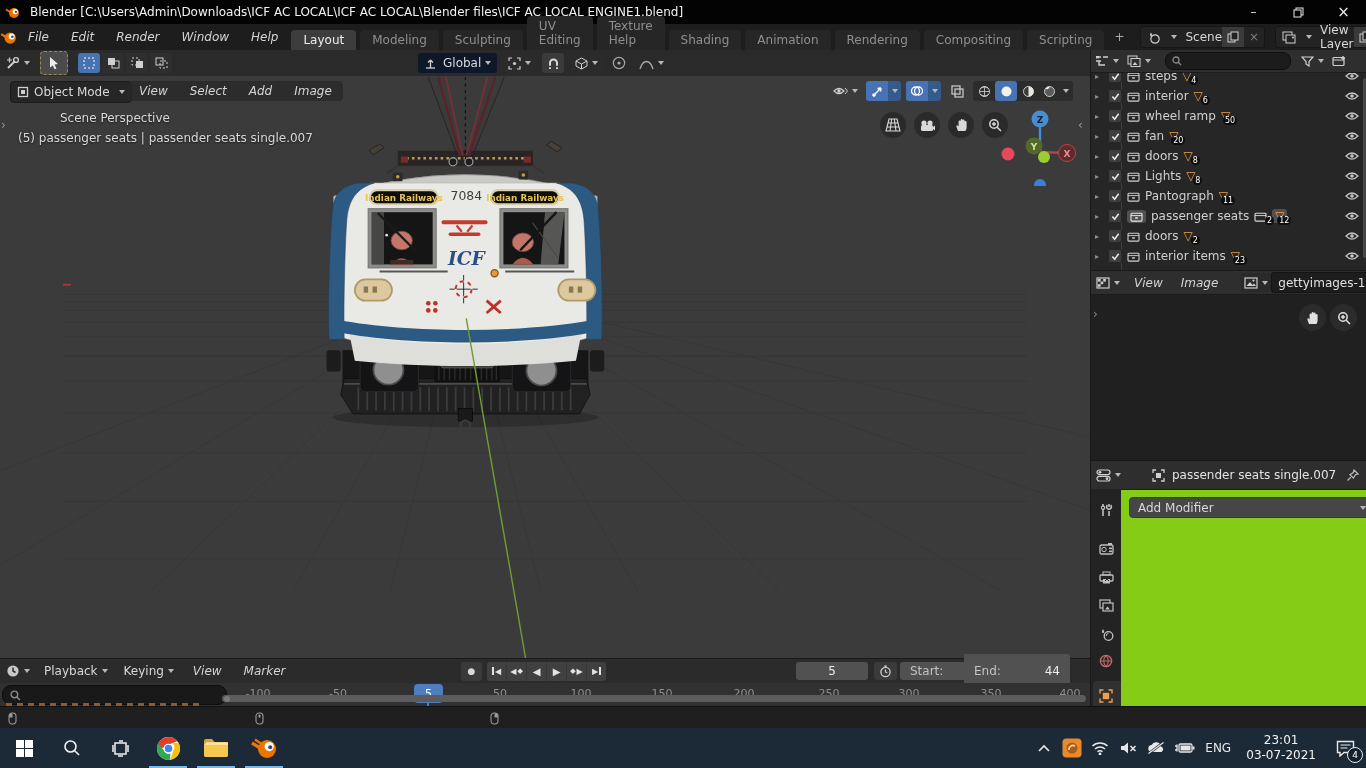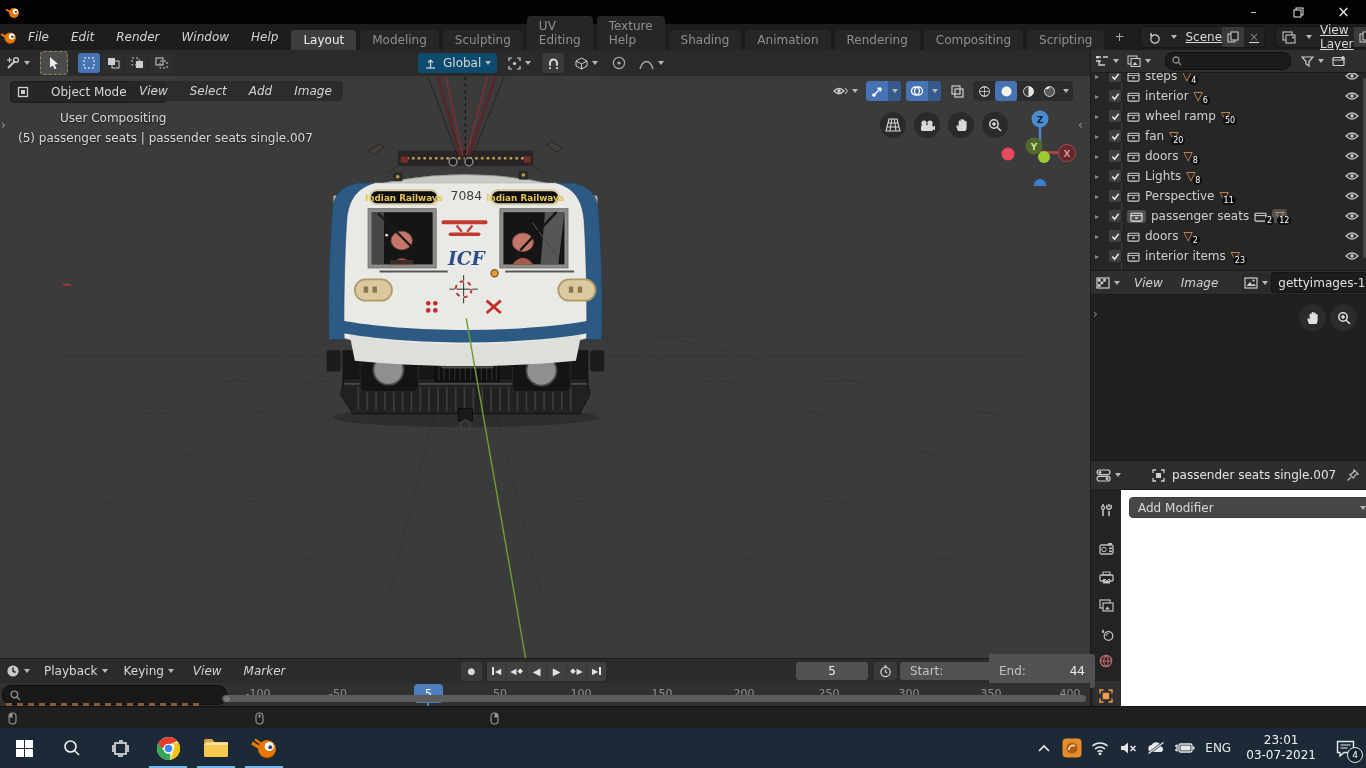--- a/index.html
+++ b/index.html
@@ -11,21 +11,21 @@
        border-top:4px solid #b8b8b8;display:inline-block;margin-left:4px;flex:0 0 auto;}
   
   .titlebar{left:0;top:0;width:1366px;height:24px;background:#030303;display:flex;align-items:center;}
   .titlebar .ttext{margin-left:6px;font-size:12px;color:#f2f2f2;white-space:nowrap;}
   .wbtn{width:45px;height:24px;display:flex;align-items:center;justify-content:center;color:#e8e8e8;}
   
   .topbar{left:0;top:24px;width:1366px;height:26px;background:#1d1d1d;display:flex;align-items:center;}
   .menu{padding:0 11px;color:#d4d4d4;font-style:italic;}
   .tab{padding:3px 12px;margin:0 2px;border-radius:4px 4px 0 0;background:#262626;color:#8f8f8f;align-self:flex-end;}
   .tab.active{background:#3d3d3d;color:#ececec;}
-  .widget{display:flex;align-items:center;background:#232323;border:1px solid #161616;border-radius:3px;height:20px;text-decoration:underline;}
+  .widget{display:flex;align-items:center;background:#232323;border:1px solid #161616;border-radius:3px;height:20px;}
   
   .toolbar{left:0;top:50px;width:1090px;height:26px;background:#2a2a2a;border-bottom:1px solid #202020;display:flex;align-items:center;}
   .canvas{left:0;top:76px;width:1090px;height:582px;background:#3b3b3b;overflow:hidden;}
   .panelR{background:#262626;border-left:1px solid #191919;}
   .hstrip{background:#2e2e2e;border-bottom:1px solid #1c1c1c;display:flex;align-items:center;}
   .iconbtn{display:flex;align-items:center;justify-content:center;}
   .bluebtn{background:#4772b3;border-radius:3px;}
   
   .orow{display:flex;align-items:center;height:20px;padding-left:4px;gap:5px;color:#cfcfcf;}
   .cbx{width:12px;height:12px;background:#3e3e3e;border:1px solid #272727;border-radius:2px;display:flex;align-items:center;justify-content:center;flex:0 0 auto;}
@@ -56,20 +56,21 @@
 
   <div class="abs titlebar">
     <span class="iconbtn" style="width:24px">
       <svg width="15" height="13" viewBox="0 0 15 13">
           <circle cx="9" cy="7" r="5" fill="#ea7600"></circle>
           <circle cx="10.3" cy="5.6" r="2.6" fill="#fff"></circle>
           <circle cx="10.9" cy="5.9" r="1.1" fill="#25477a"></circle>
           <path d="M1 3.5 L6 6.5" stroke="#ea7600" stroke-width="2"></path>
         </svg>
     </span>
+    <span class="ttext">Blender [C:\Users\Admin\Downloads\ICF AC LOCAL\ICF AC LOCAL\Blender files\ICF AC LOCAL ENGINE1.blend]</span>
     <span style="margin-left:auto" class="row">
       <span class="wbtn">–</span>
       <span class="wbtn">
         <svg width="11" height="11" viewBox="0 0 11 11">
             <rect x="3" y="1" width="7" height="7" fill="none" stroke="#e8e8e8"></rect>
             <rect x="1" y="3" width="7" height="7" fill="#030303" stroke="#e8e8e8"></rect>
           </svg>
       </span>
       <span class="wbtn" style="font-size:15px">×</span>
     </span>
@@ -174,21 +175,21 @@
       </span>
       <span class="iconbtn" style="width:22px;height:20px;background:#2e2e2e">
         <svg width="13" height="12" viewBox="0 0 13 12">
             <rect x="1" y="1" width="7" height="7" fill="none" stroke="#cfcfcf"></rect>
             <rect x="5" y="4" width="7" height="7" fill="none" stroke="#cfcfcf" stroke-dasharray="2 2"></rect>
           </svg>
       </span>
     </span>
 
     <span class="row" style="position:absolute;left:418px;gap:6px">
-      <span class="row" style="background:#0c4a6e;border-radius:3px;height:20px;padding:0 6px">
+      <span class="row" style="background:#0f172a;border-radius:3px;height:20px;padding:0 6px">
         <svg width="13" height="13" viewBox="0 0 13 13">
             <path d="M6.5 11 V3 M6.5 3 L4 5.5 M6.5 3 L9 5.5" stroke="#cfcfcf" stroke-width="1.3" fill="none"></path>
             <path d="M2 11 h9" stroke="#cfcfcf" stroke-width="1.3"></path>
           </svg>
         <span style="margin-left:6px">Global</span>
         <span class="car"></span>
       </span>
       <span class="row" style="background:#2b2b2b;border-radius:3px;height:20px;padding:0 5px">
         <svg width="13" height="13" viewBox="0 0 13 13">
             <circle cx="6.5" cy="6.5" r="1.6" fill="#cfcfcf"></circle>
@@ -385,21 +386,21 @@
         <circle cx="453" cy="317" r="9" fill="none" stroke="#e8e8e8" stroke-width="2.2"></circle>
         <circle cx="453" cy="317" r="9" fill="none" stroke="#c0392b" stroke-width="2.2" stroke-dasharray="4.7 4.7"></circle>
       </g>
     </svg>
 
     <div class="abs row" style="left:10px;top:5px;background:#262626;border:1px solid #1a1a1a;border-radius:4px;height:20px;padding:0 6px">
       <svg width="12" height="12" viewBox="0 0 12 12">
           <rect x="1.5" y="1.5" width="9" height="9" fill="none" stroke="#cfcfcf" stroke-width="1.3"></rect>
           <rect x="4" y="4" width="4" height="4" fill="#cfcfcf"></rect>
         </svg>
-      <span style="margin:0 22px">Object Mode</span>
+      <span style="margin:0 5px">Object Mode</span>
       <span class="car"></span>
     </div>
     <div class="abs row" style="left:128px;top:5px;background:rgba(40,40,40,.75);border-radius:4px;height:20px">
       <span class="menu">View</span>
       <span class="menu">Select</span>
       <span class="menu">Add</span>
       <span class="menu">Image</span>
     </div>
 
     <div class="abs row" style="left:830px;top:5px;gap:5px">
@@ -462,21 +463,21 @@
               <circle cx="6.5" cy="6.5" r="5" fill="#5a5a5a" stroke="#cfcfcf"></circle>
               <path d="M3.5 4 a4 4 0 0 1 3 -1.5" stroke="#fff" fill="none" stroke-width="1.4"></path>
             </svg>
         </span>
         <span class="iconbtn" style="width:14px;height:20px">
             <span class="car" style="margin:0"></span>
           </span>
       </span>
     </div>
 
-    <div class="abs ovl" style="left:60px;top:35px">User Compositing</div>
+    <div class="abs ovl" style="left:60px;top:35px">Scene Perspective</div>
     <div class="abs ovl" style="left:18px;top:55px">(5) passenger seats | passender seats single.007</div>
     <span class="abs" style="left:1px;top:42px;color:#9a9a9a">›</span>
     <span class="abs" style="left:1078px;top:42px;color:#9a9a9a">‹</span>
 
     <div class="abs row" style="left:880px;top:36px;gap:8px">
       <span class="iconbtn" style="width:26px;height:26px;border-radius:50%;background:rgba(30,30,30,.55)">
         <svg width="16" height="14" viewBox="0 0 16 14">
             <path d="M4 1 H12 L15 13 H1Z M6.7 1 L5 13 M9.3 1 L11 13 M3.2 5 H12.8 M2.2 9 H13.8" fill="none" stroke="#d8d8d8" stroke-width="1.1"></path>
           </svg>
       </span>
@@ -687,21 +688,21 @@
         <span class="cbx">
             <svg width="9" height="9" viewBox="0 0 10 10">
               <path d="M1.5 5l2.5 3L8.5 2" stroke="#e8e8e8" stroke-width="1.7" fill="none"></path>
             </svg>
           </span>
         <svg width="13" height="11" viewBox="0 0 14 12">
             <rect x="1" y="2.5" width="12" height="8.5" rx="1" fill="none" stroke="#cfcfcf" stroke-width="1.2"></rect>
             <path d="M1 5 h12" stroke="#cfcfcf"></path>
             <rect x="5.5" y="6.8" width="3" height="1.6" fill="#cfcfcf"></rect>
           </svg>
-        <span>Perspective</span>
+        <span>Pantograph</span>
         <span class="micon"><span>▽</span><span class="cnt">11</span></span>
         <span class="eyewrap">
             <svg width="14" height="10" viewBox="0 0 14 10">
               <path d="M1 5Q7 -1 13 5Q7 11 1 5Z" fill="none" stroke="#c5c5c5" stroke-width="1.2"></path>
               <circle cx="7" cy="5" r="1.8" fill="#c5c5c5"></circle>
             </svg>
           </span>
       </div>
       <div class="orow">
         <span class="disc">▸</span>
@@ -814,21 +815,21 @@
       </span>
       <span class="iconbtn" style="width:27px;height:27px;border-radius:50%;background:#2b2b2b">
         <svg width="14" height="14" viewBox="0 0 14 14">
             <circle cx="6" cy="6" r="4.2" fill="none" stroke="#e0e0e0" stroke-width="1.5"></circle>
             <path d="M9.2 9.2 L13 13 M4 6 h4 M6 4 v4" stroke="#e0e0e0" stroke-width="1.5"></path>
           </svg>
       </span>
     </div>
   </div>
 
-  <div class="abs" style="left:1090px;top:460px;width:276px;height:246px;background:#ffffff;border-left:1px solid #191919;border-top:1px solid #191919">
+  <div class="abs" style="left:1090px;top:460px;width:276px;height:246px;background:#84cc16;border-left:1px solid #191919;border-top:1px solid #191919">
     <div class="hstrip" style="height:28px;background:#2e2e2e">
       <span class="row" style="padding:0 5px">
         <svg width="15" height="13" viewBox="0 0 15 13">
             <rect x="1" y="1" width="13" height="4.6" rx="2.3" fill="none" stroke="#cfcfcf" stroke-width="1.2"></rect>
             <circle cx="4" cy="3.3" r="1.4" fill="#cfcfcf"></circle>
             <rect x="1" y="7.4" width="13" height="4.6" rx="2.3" fill="none" stroke="#cfcfcf" stroke-width="1.2"></rect>
             <circle cx="11" cy="9.7" r="1.4" fill="#cfcfcf"></circle>
           </svg>
         <span class="car"></span>
       </span>
@@ -955,21 +956,21 @@
       <span class="iconbtn" style="position:absolute;left:874px;width:23px;height:18px;background:#3a3a3a;border-radius:3px">
         <svg width="13" height="13" viewBox="0 0 13 13">
             <circle cx="6.5" cy="7" r="4.6" fill="none" stroke="#cfcfcf" stroke-width="1.3"></circle>
             <path d="M6.5 4.5 V7 L8.3 8 M5 1 h3 M6.5 1 v1.4" stroke="#cfcfcf" stroke-width="1.2" fill="none"></path>
           </svg>
       </span>
       <span class="tfield" style="position:absolute;left:900px;width:88px;justify-content:space-between;padding:0 10px;border-radius:3px 0 0 3px">
         <span style="color:#c3c3c3">Start:</span>
           <span>1</span>
       </span>
-      <span class="tfield" style="position:absolute;left:989px;width:86px;justify-content:space-between;padding:8px 10px;border-radius:0 3px 3px 0">
+      <span class="tfield" style="position:absolute;left:964px;width:86px;justify-content:space-between;padding:8px 10px;border-radius:0 3px 3px 0">
         <span style="color:#c3c3c3">End:</span>
           <span>44</span>
       </span>
     </div>
 
     <div class="abs" style="left:0;top:24px;width:1090px;height:24px;background:#313131">
       <span class="tick" style="left:258px">-100</span>
       <span class="tick" style="left:338px">-50</span>
       <span class="tick" style="left:500px">50</span>
       <span class="tick" style="left:581px">100</span>

